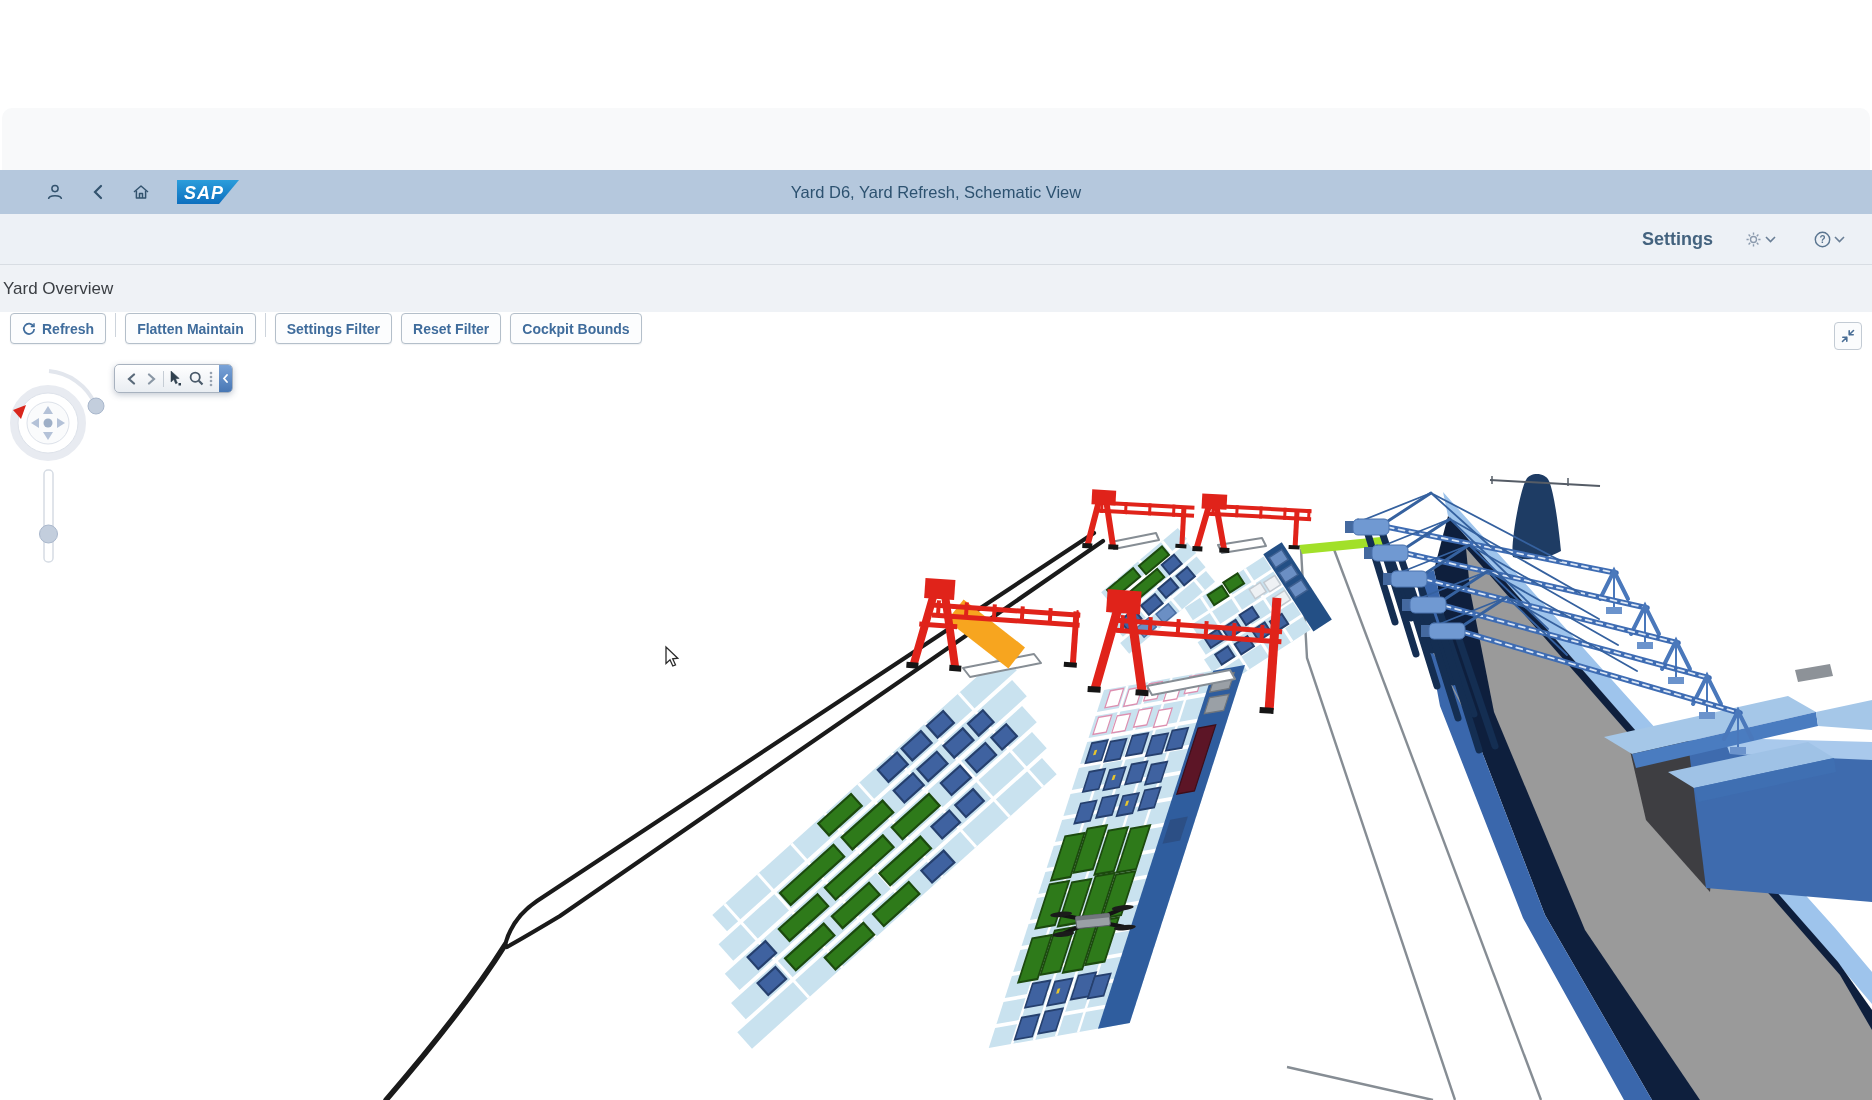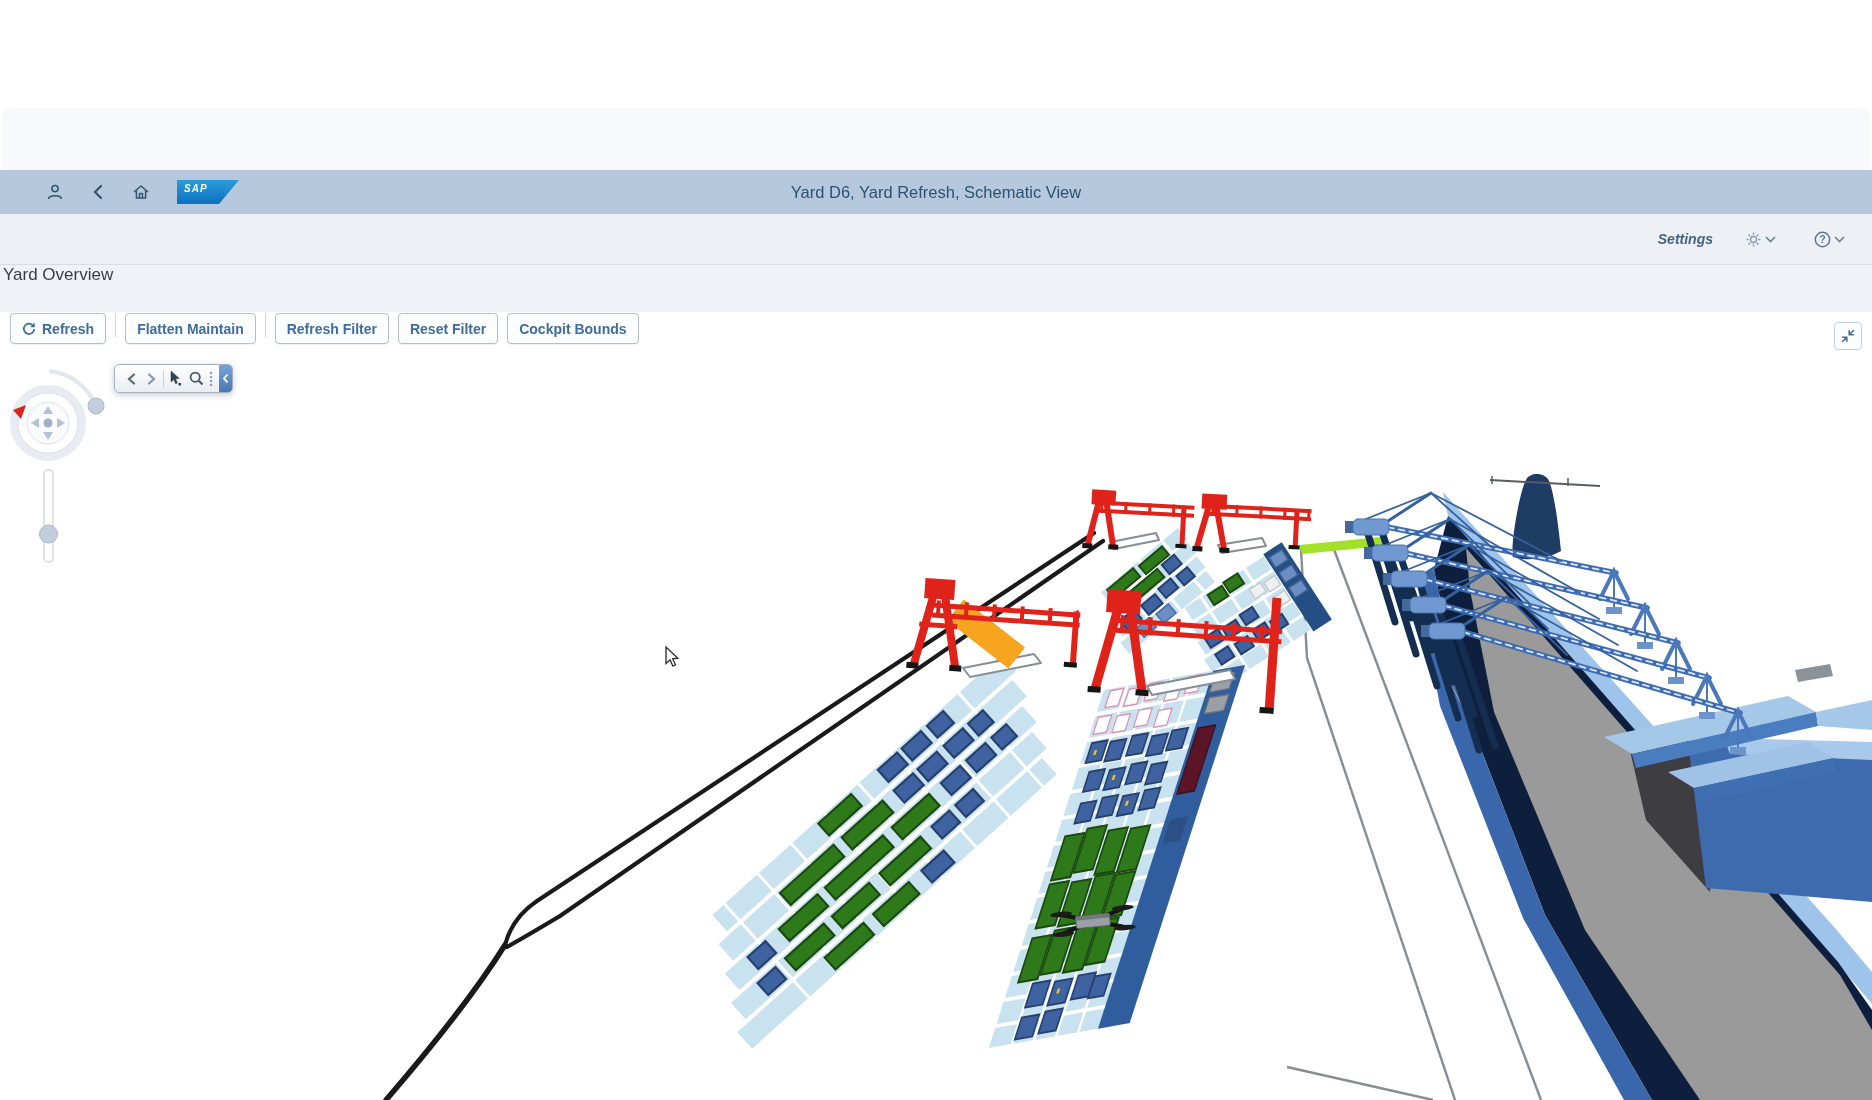--- a/index.html
+++ b/index.html
@@ -12,35 +12,35 @@
   .panel-strip{top:108px;left:2px;width:1868px;height:62px;background:#f8f9fa;
                border-radius:10px 10px 0 0;}
   .panel-dot{position:absolute;top:127px;width:21px;height:21px;border-radius:50%;background:#fdfdfe;}
 
   .shell-header{top:170px;left:0;width:1872px;height:44px;background:#b5c8dd;
                 display:flex;align-items:center;padding-left:46px;box-sizing:border-box;}
   .shell-header .hicon{margin-right:27px;display:flex;align-items:center;cursor:pointer;}
   .sap-logo{width:62px;height:24px;position:relative;display:block;}
   .sap-logo .lg-shape{position:absolute;inset:0;}
   .sap-logo .lg-text{position:absolute;left:7px;top:3px;color:#fff;font-weight:bold;
-                     font-style:italic;font-size:10px;letter-spacing:1px;}
+                     font-style:italic;font-size:18px;letter-spacing:1px;}
   .shell-title{position:absolute;left:0;top:0;width:100%;height:44px;display:flex;
                align-items:center;justify-content:center;color:#2d5270;font-size:16.5px;pointer-events:none;}
 
   .sub-header{top:214px;left:0;width:1872px;height:51px;background:#edf1f6;
               border-bottom:1px solid #d8dde3;display:flex;align-items:center;
               justify-content:flex-end;padding-right:27px;box-sizing:border-box;gap:6px;}
-  .settings-label{color:#44637f;font-size:14px;font-weight:bold;margin-right:26px;cursor:pointer;font-style:italic;}
+  .settings-label{color:#44637f;font-size:18px;font-weight:bold;margin-right:26px;cursor:pointer;}
   .sub-icon{display:flex;align-items:center;gap:3px;cursor:pointer;margin-right:0;}
   .sub-gap{width:26px;}
 
   
   .content{top:265px;left:0;width:1872px;height:835px;background:#ffffff;}
   .heading-strip{position:absolute;top:0;left:0;width:1872px;height:47px;background:#eff2f6;
-                 display:flex;}
+                 display:flex;align-items:center;}
   .page-heading{color:#3a3e43;font-size:17px;padding-left:3px;}
 
   .actions-row{position:absolute;top:48px;left:10px;display:flex;align-items:flex-start;gap:9px;z-index:5;}
   .btn{height:31px;display:flex;align-items:center;gap:6px;padding:0 11px;background:#fcfdfe;
        border:1px solid #b4bfca;border-radius:4px;color:#3f6c9c;font-size:14px;font-weight:600;
        box-shadow:0 1px 1px rgba(120,140,160,.12);cursor:pointer;white-space:nowrap;}
   .vsep{width:1px;height:24px;background:#cdd4dc;}
 
   .fullscreen-btn{position:absolute;top:57px;right:10px;width:26px;height:26px;background:#fbfcfd;
                   border:1px solid #c3cbd4;border-radius:4px;display:flex;align-items:center;
@@ -553,21 +553,21 @@
           <polyline points="8.8,4.4 12,4.4 12,1.2" stroke-width="1.5"></polyline>
         </svg>
         <span>Refresh</span>
       </button>
       <div class="vsep"></div>
       <button class="btn">
         <span>Flatten Maintain</span>
       </button>
       <div class="vsep"></div>
       <button class="btn">
-        <span>Refresh Filter</span>
+        <span>Settings Filter</span>
       </button>
       <button class="btn">
         <span>Reset Filter</span>
       </button>
       <button class="btn">
         <span>Cockpit Bounds</span>
       </button>
     </div>
 
     <div class="fullscreen-btn">

